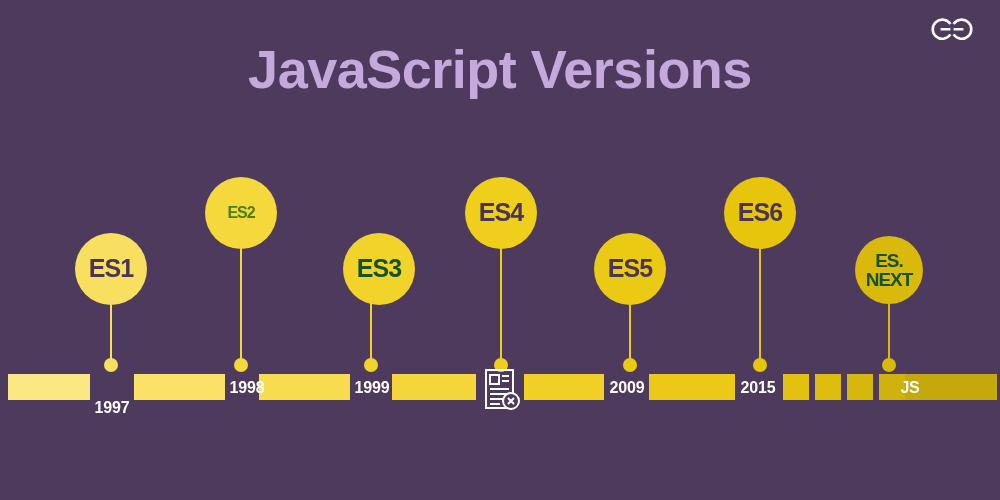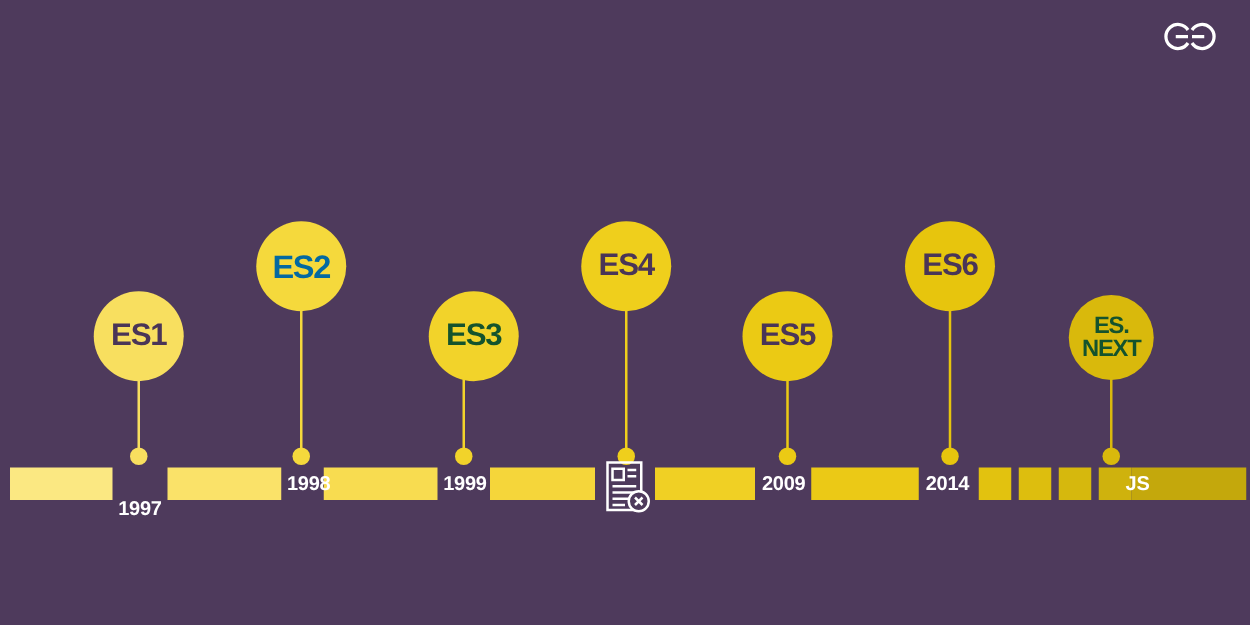--- a/index.html
+++ b/index.html
@@ -113,33 +113,34 @@
 
   <div id="brand-logo">
     <svg viewBox="0 0 52 34" width="52" height="34" aria-hidden="true">
       <g fill="none" stroke="#FFFFFF" stroke-width="2.6">
         <path d="M24.4 12.0 a9.6 9.6 0 1 0 0 10.4 M14.6 17.2 H24.4"></path>
         <path d="M27.6 12.0 a9.6 9.6 0 1 1 0 10.4 M37.4 17.2 H27.6"></path>
       </g>
     </svg>
   </div>
 
+  <div id="page-title">JavaScript Versions</div>
 
   <div id="markers-layer">
       <div class="marker">
         <div class="marker-stem" style="left: 110px; top: 303px; height: 64px; background: rgb(248, 223, 95);"></div>
         <div class="marker-dot" style="left: 104px; top: 358px; background: rgb(248, 223, 95);"></div>
         <div class="marker-circle" style="left: 75px; top: 233px; width: 72px; height: 72px; background: rgb(248, 223, 95); color: rgb(74, 53, 87); font-size: 25px;">
           <span>ES1</span>
         </div>
       </div>
       <div class="marker">
         <div class="marker-stem" style="left: 240px; top: 247px; height: 120px; background: rgb(245, 217, 60);"></div>
         <div class="marker-dot" style="left: 234px; top: 358px; background: rgb(245, 217, 60);"></div>
-        <div class="marker-circle" style="left: 205px; top: 177px; width: 72px; height: 72px; background: rgb(245, 217, 60); color: #0369a1; font-size: 26px;">
+        <div class="marker-circle" style="left: 205px; top: 177px; width: 72px; height: 72px; background: rgb(245, 217, 60); color: #4d7c0f; font-size: 16px;">
           <span>ES2</span>
         </div>
       </div>
       <div class="marker">
         <div class="marker-stem" style="left: 370px; top: 303px; height: 64px; background: rgb(242, 211, 42);"></div>
         <div class="marker-dot" style="left: 364px; top: 358px; background: rgb(242, 211, 42);"></div>
         <div class="marker-circle" style="left: 343px; top: 233px; width: 72px; height: 72px; background: rgb(242, 211, 42); color: #14532d; font-size: 25px;">
           <span>ES3</span>
         </div>
       </div>
@@ -183,21 +184,21 @@
       <div class="bar-segment" style="left: 649px; width: 86px; background: rgb(235, 201, 22);"></div>
       <div class="bar-segment" style="left: 783px; width: 26px; background: rgb(226, 194, 15);"></div>
       <div class="bar-segment" style="left: 815px; width: 26px; background: rgb(221, 190, 14);"></div>
       <div class="bar-segment" style="left: 847px; width: 26px; background: rgb(214, 184, 13);"></div>
       <div class="bar-segment" style="left: 879px; width: 26px; background: rgb(207, 178, 13);"></div>
       <div class="bar-segment" style="left: 905px; width: 92px; background: rgb(196, 168, 12);"></div>
       <div class="year-label" style="left: 92px; width: 40px; margin-top: 20px;">1997</div>
       <div class="year-label" style="left: 227px; width: 40px;">1998</div>
       <div class="year-label" style="left: 352px; width: 40px;">1999</div>
       <div class="year-label" style="left: 606px; width: 42px;">2009</div>
-      <div class="year-label" style="left: 737px; width: 42px;">2014</div>
+      <div class="year-label" style="left: 737px; width: 42px;">2015</div>
       <div class="year-label" style="left: 876px; width: 26px; margin-left: 21px;">JS</div>
     </div>
 
   <div id="cancelled-doc-icon">
     <svg viewBox="0 0 38 44" width="38" height="44" aria-hidden="true">
       <rect x="2" y="2" width="27" height="38" fill="none" stroke="#FFFFFF" stroke-width="2"></rect>
       <rect x="6" y="7" width="9" height="9" fill="none" stroke="#FFFFFF" stroke-width="2"></rect>
       <line x1="18" y1="8" x2="25" y2="8" stroke="#FFFFFF" stroke-width="2"></line>
       <line x1="18" y1="13" x2="25" y2="13" stroke="#FFFFFF" stroke-width="2"></line>
       <line x1="6" y1="21" x2="25" y2="21" stroke="#FFFFFF" stroke-width="2"></line>

